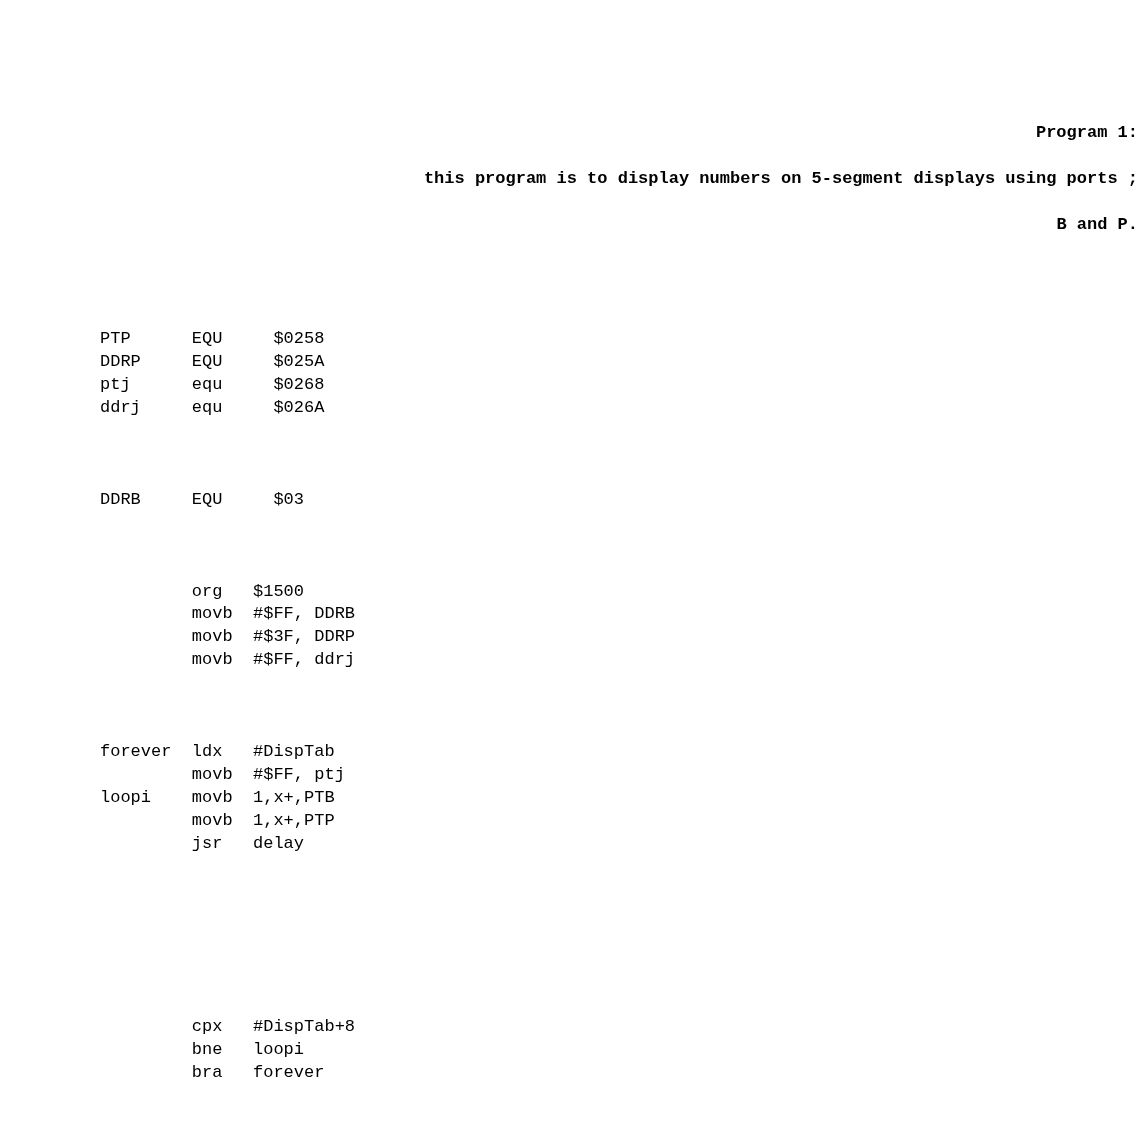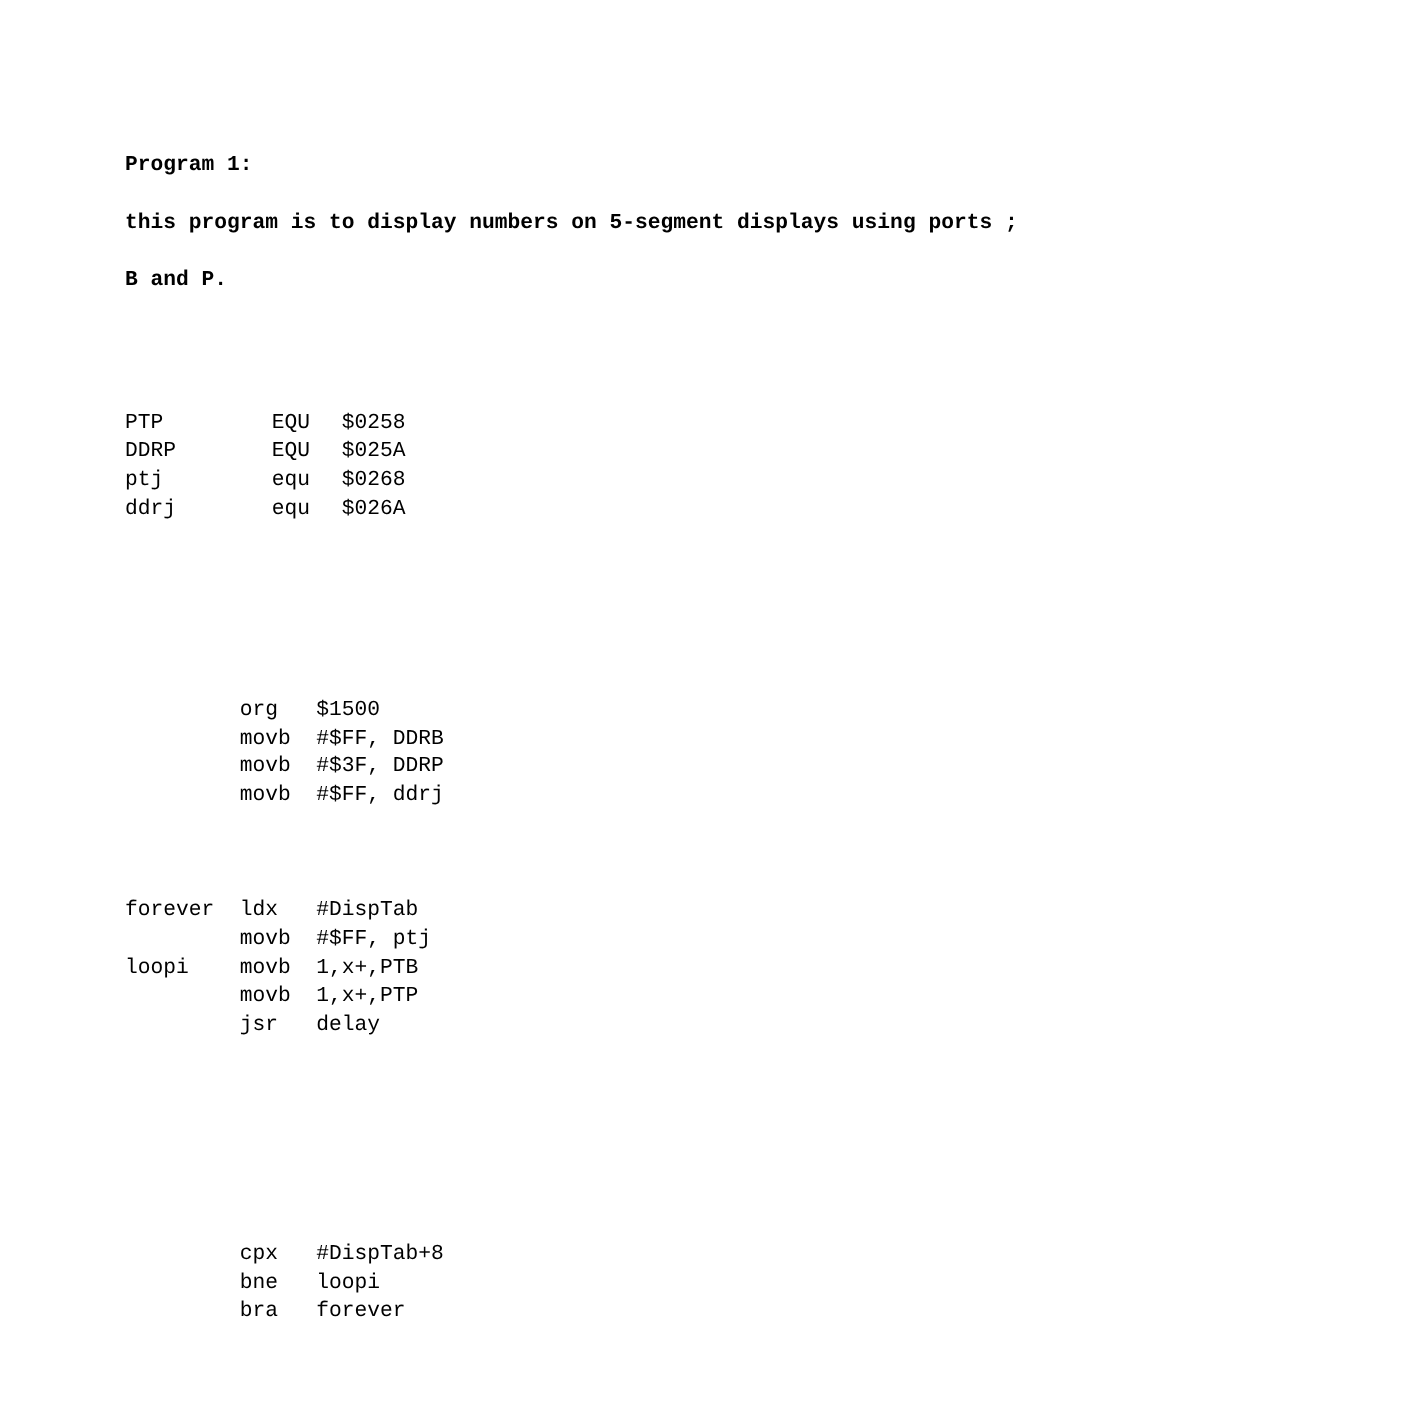--- a/index.html
+++ b/index.html
@@ -5,40 +5,40 @@
     * { margin: 0; padding: 0; box-sizing: border-box; }
     body {
       background: #ffffff;
       font-family: "Courier New", Courier, monospace;
       font-size: 17px;
       color: #000000;
       padding: 30px 0 0 100px;
       line-height: 1.35;
       white-space: pre;
     }
-    .bold { font-weight: bold; }
+    .bold { font-weight: bold; text-align: right; }
     .row { display: block; }
     .col-label { display: inline-block; width: 9ch; }
-    .col-op    { display: inline-block; width: 8ch; text-align: center; }
+    .col-op    { display: inline-block; width: 8ch; }
     .col-arg   { display: inline-block; }
     .col-op-short { display: inline-block; width: 6ch; }
   </style>
 </head>
 <body>
 
 
 
 <div class="bold row">Program 1:</div>
 <div class="bold row">this program is to display numbers on 5-segment displays using ports ;</div>
 <div class="bold row">B and P.</div>
 <div class="row">&nbsp;</div>
 
 <div id="equ1-container"><div class="row"><span class="col-label">PTP</span><span class="col-op">EQU</span><span class="col-arg">$0258</span></div><div class="row"><span class="col-label">DDRP</span><span class="col-op">EQU</span><span class="col-arg">$025A</span></div><div class="row"><span class="col-label">ptj</span><span class="col-op">equ</span><span class="col-arg">$0268</span></div><div class="row"><span class="col-label">ddrj</span><span class="col-op">equ</span><span class="col-arg">$026A</span></div></div>
 <div class="row">&nbsp;</div>
-<div id="equ2-container"></div>
+<div id="equ2-container"><div class="row"><span class="col-label">DDRB</span><span class="col-op">EQU</span><span class="col-arg">$03</span></div></div>
 <div class="row">&nbsp;</div>
 <div id="block1-container"><div class="row"><span class="col-label"></span><span class="col-op-short">org</span><span class="col-arg">$1500</span></div><div class="row"><span class="col-label"></span><span class="col-op-short">movb</span><span class="col-arg">#$FF, DDRB</span></div><div class="row"><span class="col-label"></span><span class="col-op-short">movb</span><span class="col-arg">#$3F, DDRP</span></div><div class="row"><span class="col-label"></span><span class="col-op-short">movb</span><span class="col-arg">#$FF, ddrj</span></div></div>
 <div class="row">&nbsp;</div>
 <div id="block2-container"><div class="row"><span class="col-label">forever</span><span class="col-op-short">ldx</span><span class="col-arg">#DispTab</span></div><div class="row"><span class="col-label"></span><span class="col-op-short">movb</span><span class="col-arg">#$FF, ptj</span></div><div class="row"><span class="col-label">loopi</span><span class="col-op-short">movb</span><span class="col-arg">1,x+,PTB</span></div><div class="row"><span class="col-label"></span><span class="col-op-short">movb</span><span class="col-arg">1,x+,PTP</span></div><div class="row"><span class="col-label"></span><span class="col-op-short">jsr</span><span class="col-arg">delay</span></div></div>
 <div class="row">&nbsp;</div>
 <div class="row">&nbsp;</div>
 <div class="row">&nbsp;</div>
 <div id="block3-container"><div class="row"><span class="col-label"></span><span class="col-op-short">cpx</span><span class="col-arg">#DispTab+8</span></div><div class="row"><span class="col-label"></span><span class="col-op-short">bne</span><span class="col-arg">loopi</span></div><div class="row"><span class="col-label"></span><span class="col-op-short">bra</span><span class="col-arg">forever</span></div></div>
 
 

